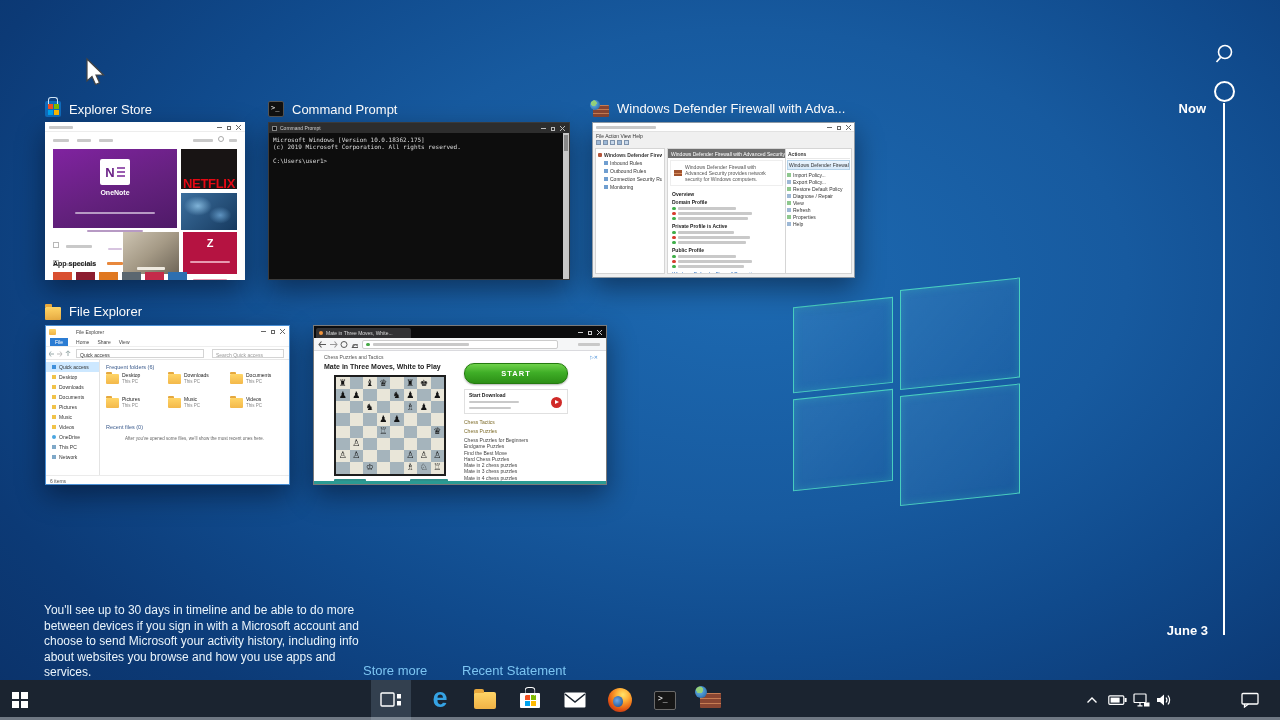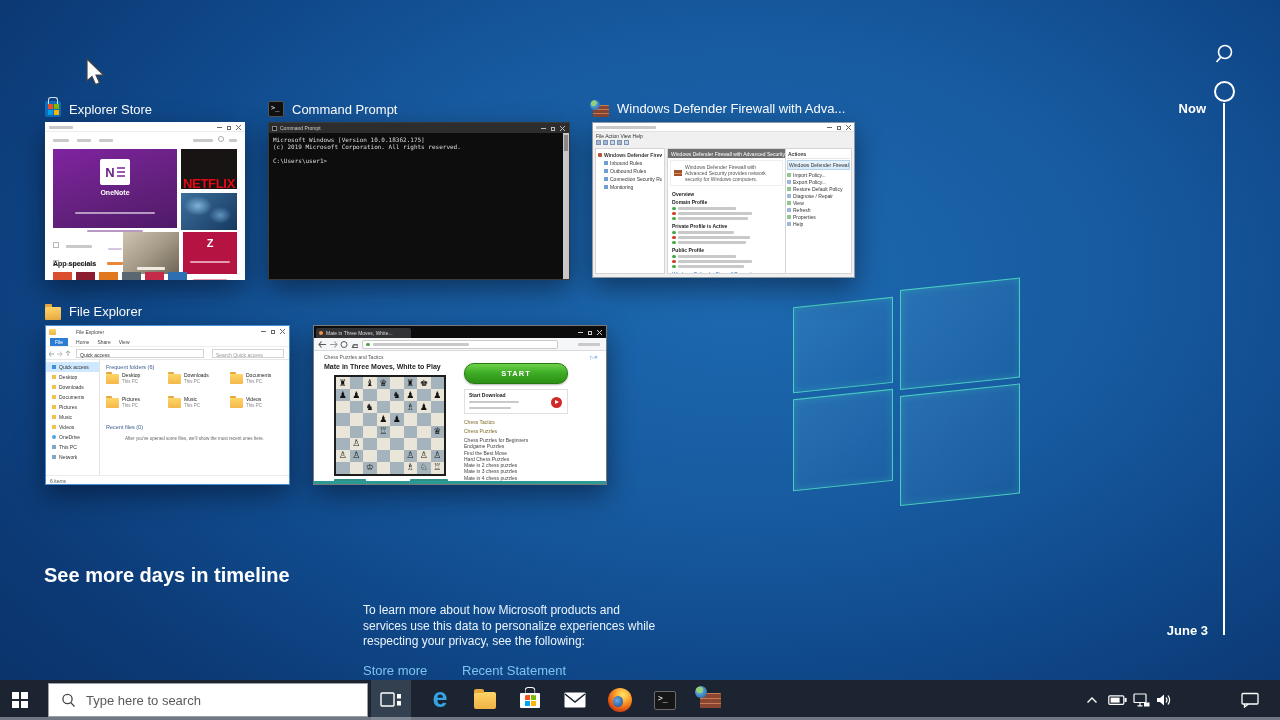--- a/index.html
+++ b/index.html
@@ -716,22 +716,21 @@
           <div>Hard Chess Puzzles</div>
           <div>Mate in 2 chess puzzles</div>
           <div>Mate in 3 chess puzzles</div>
           <div>Mate in 4 chess puzzles</div>
           <div>Mate in 5 chess puzzles</div>
         </div>
       <div class="ff-foot"></div>
     </div>
   </div>
 
-  <div id="see-more-h" class="abs">See more days in timeline</div>
-  <div id="see-p2" class="abs see-p">To learn more about how Microsoft products and services use this data to personalize experiences while respecting your privacy, see the following:</div>
+  <div id="see-p1" class="abs see-p">You'll see up to 30 days in timeline and be able to do more between devices if you sign in with a Microsoft account and choose to send Microsoft your activity history, including info about websites you browse and how you use apps and services.</div>
   <div id="link-learn" class="abs see-link">Store more</div>
   <div id="link-privacy" class="abs see-link">Recent Statement</div>
 
   <div id="taskbar">
     <div id="tb-start" class="tb-btn">
       <span class="win-grid">
           <i></i>
           <i></i>
           <i></i>
           <i></i>
@@ -802,21 +801,14 @@
 
     <div id="tray-action" class="tray-ic">
       <svg width="18" height="16" viewBox="0 0 18 16">
         <rect x="1" y="1.5" width="16" height="10.5" rx="1" fill="none" stroke="#fff" stroke-width="1.3"></rect>
         <path d="M3.5 12 V15 L7.5 12" fill="none" stroke="#fff" stroke-width="1.3"></path>
       </svg>
     </div>
   </div>
   <div id="screen-edge"></div>
 
-  <div id="tb-searchbox">
-    <svg width="15" height="15" viewBox="0 0 15 15">
-      <circle cx="6.5" cy="6" r="4.6" fill="none" stroke="#444" stroke-width="1.3"></circle>
-      <line x1="9.8" y1="9.6" x2="13.5" y2="13.5" stroke="#444" stroke-width="1.3"></line>
-    </svg>
-    <input type="text" placeholder="Type here to search" style="">
-  </div>
 
 </div>
 
 </body></html>

